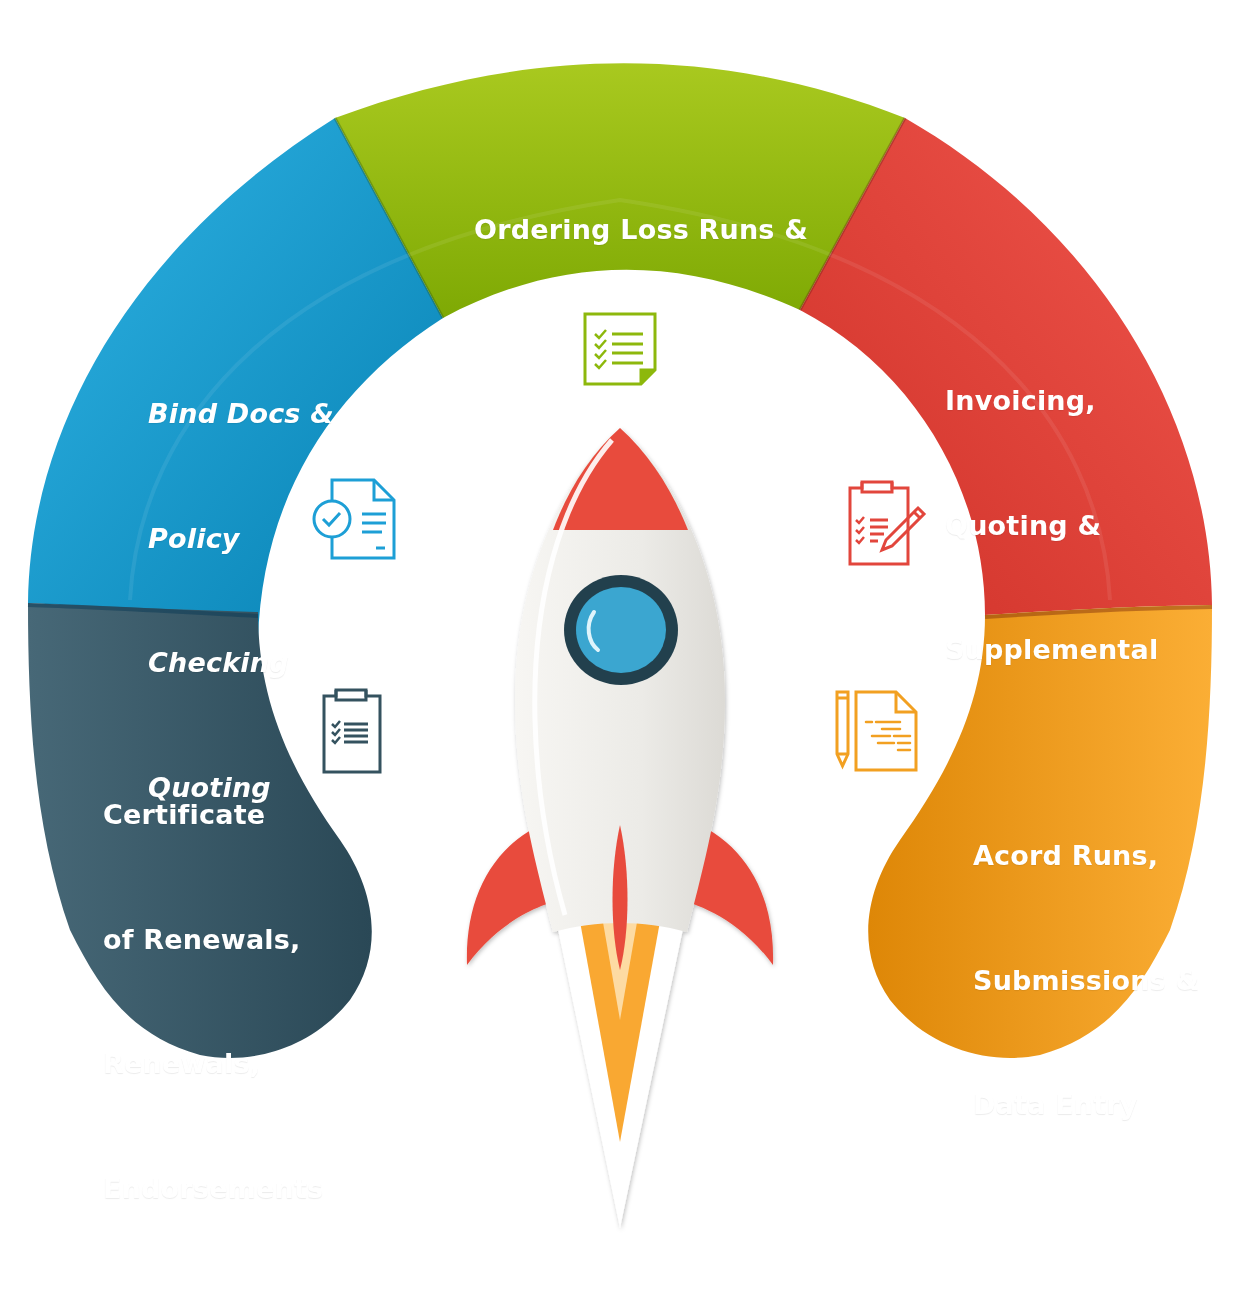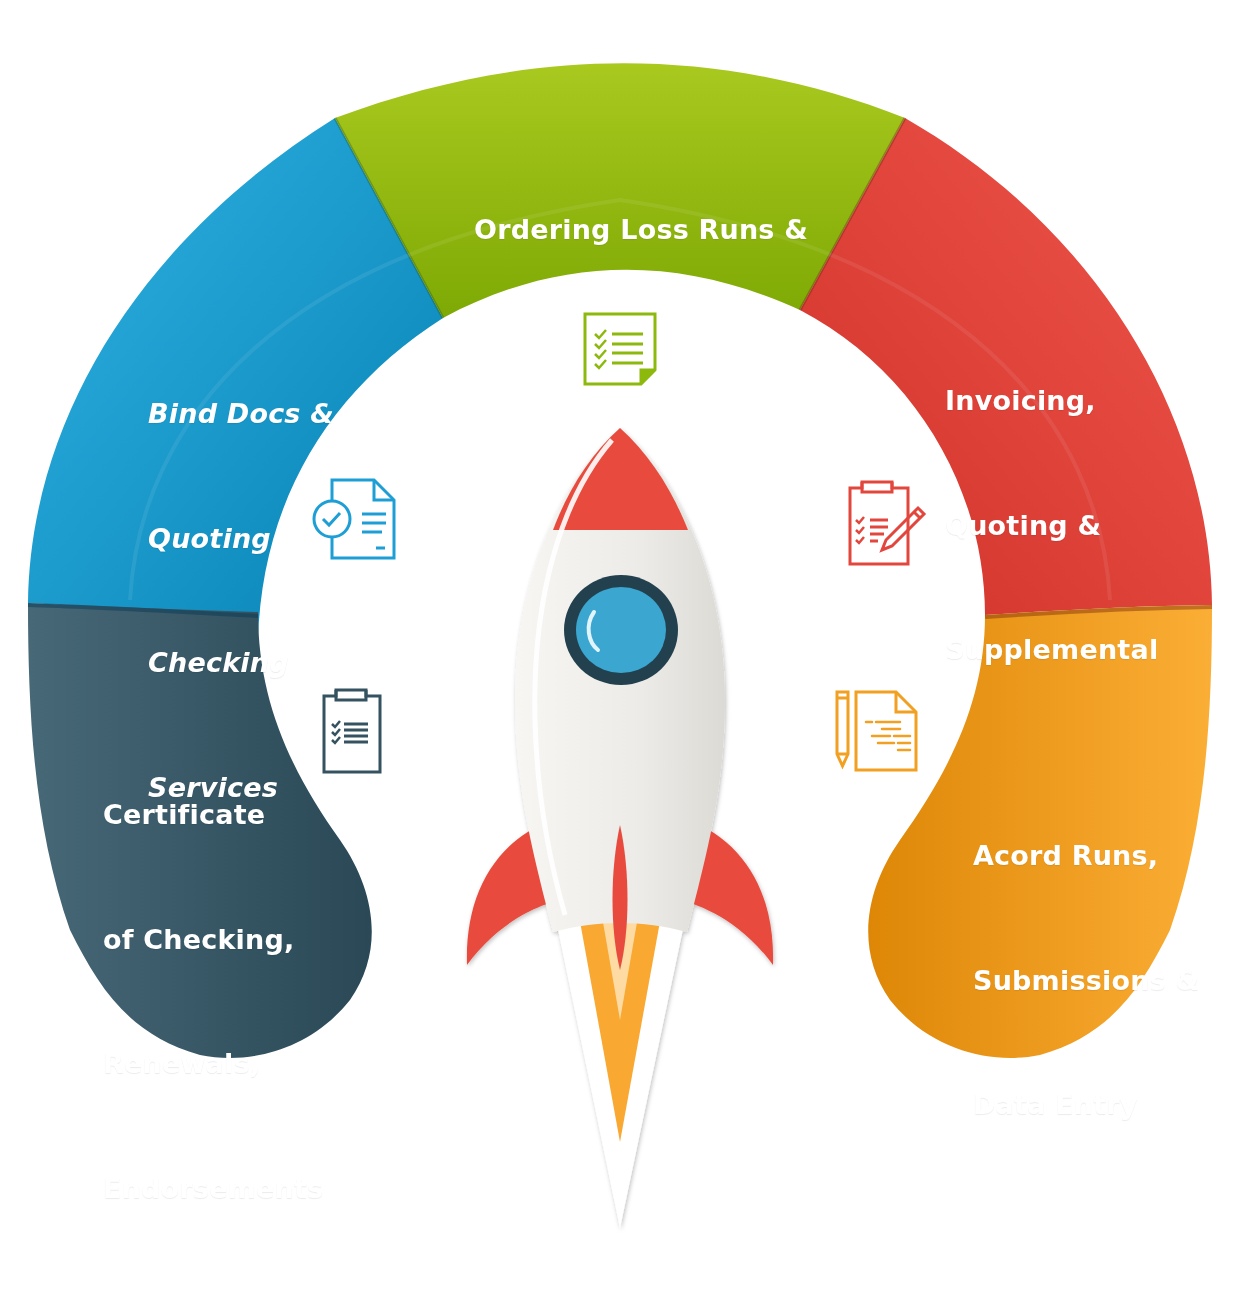--- a/index.html
+++ b/index.html
@@ -137,32 +137,32 @@
     <path d="M 62 2 V 22 H 82"></path>
     <path d="M 32 32 H 38 M 42 32 H 66 M 48 39 H 66 M 38 46 H 56 M 60 46 H 76 M 44 53 H 60 M 64 53 H 76 M 64 60 H 76" stroke-width="2.5" stroke-linecap="round"></path>
   </g>
 </svg>
 
 <div id="label-green" class="label">
   <span>Ordering Loss Runs &amp;</span>
 </div>
 <div id="label-blue" class="label">
   <span>Bind Docs &amp;</span>
+  <span>Policy</span>
+  <span>Checking</span>
   <span>Quoting</span>
-  <span>Checking</span>
-  <span>Services</span>
 </div>
 <div id="label-red" class="label">
   <span>Invoicing,</span>
   <span>Quoting &amp;</span>
   <span>Supplemental</span>
 </div>
 <div id="label-slate" class="label">
   <span>Certificate</span>
-  <span>of Checking,</span>
+  <span>of Renewals,</span>
   <span>Renewals,</span>
   <span>Endorsements</span>
 </div>
 <div id="label-orange" class="label">
   <span>Acord Runs,</span>
   <span>Submissions &amp;</span>
   <span>Data Entry</span>
 </div>
 
 </body></html>

